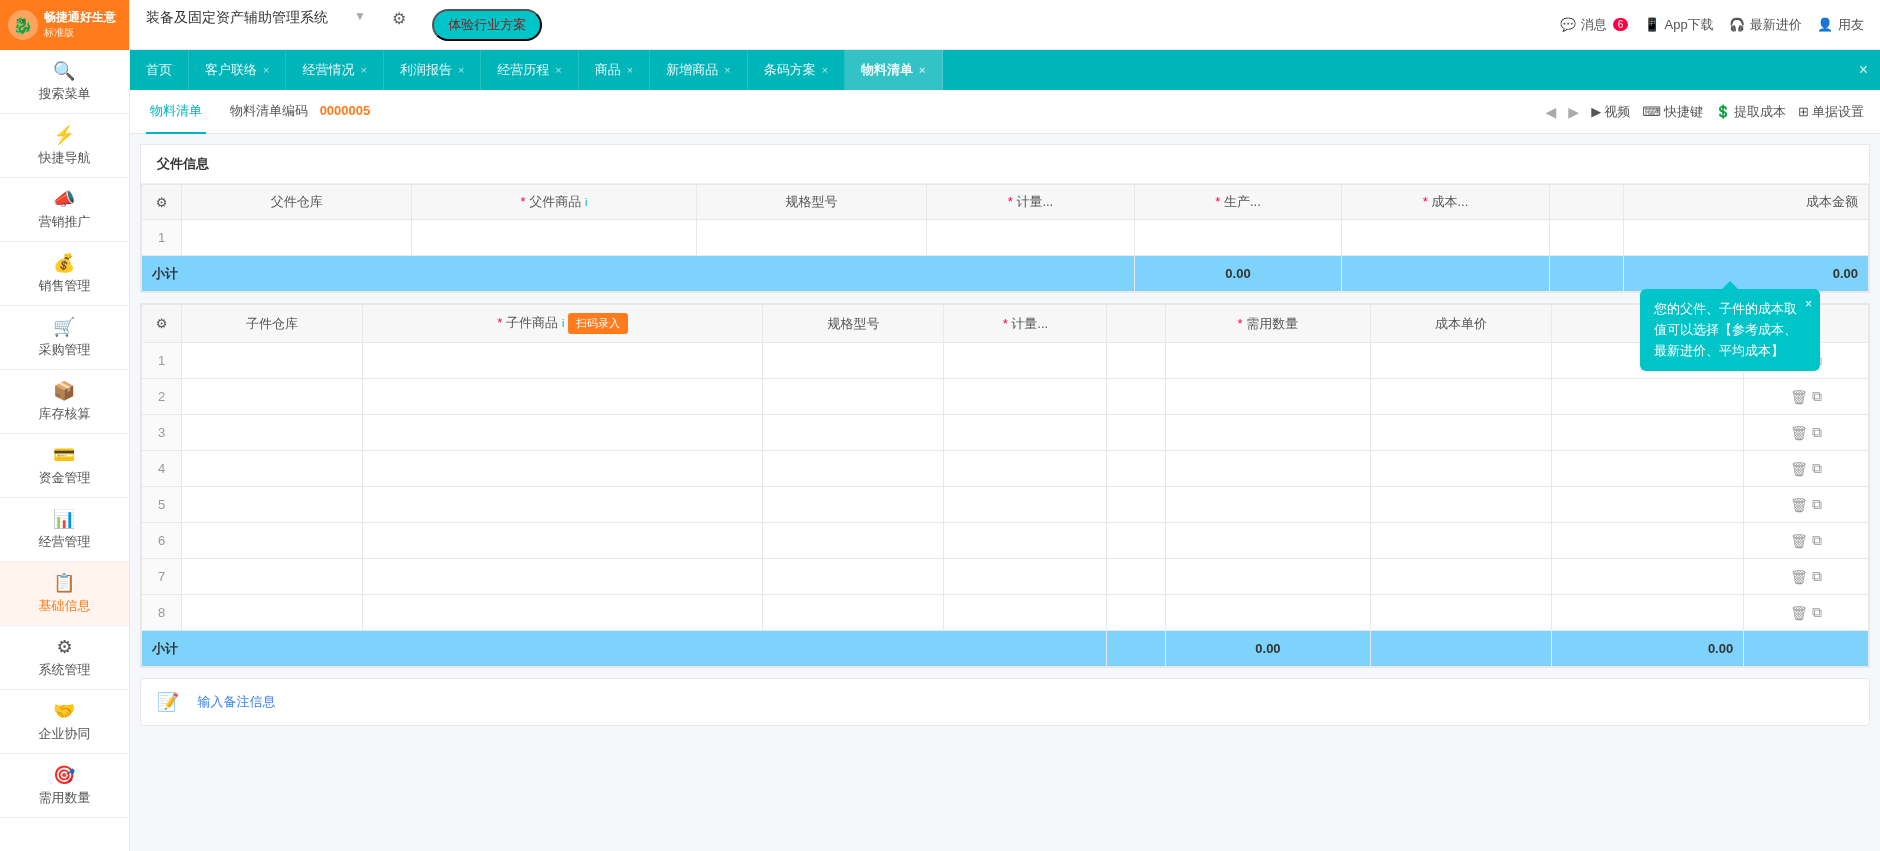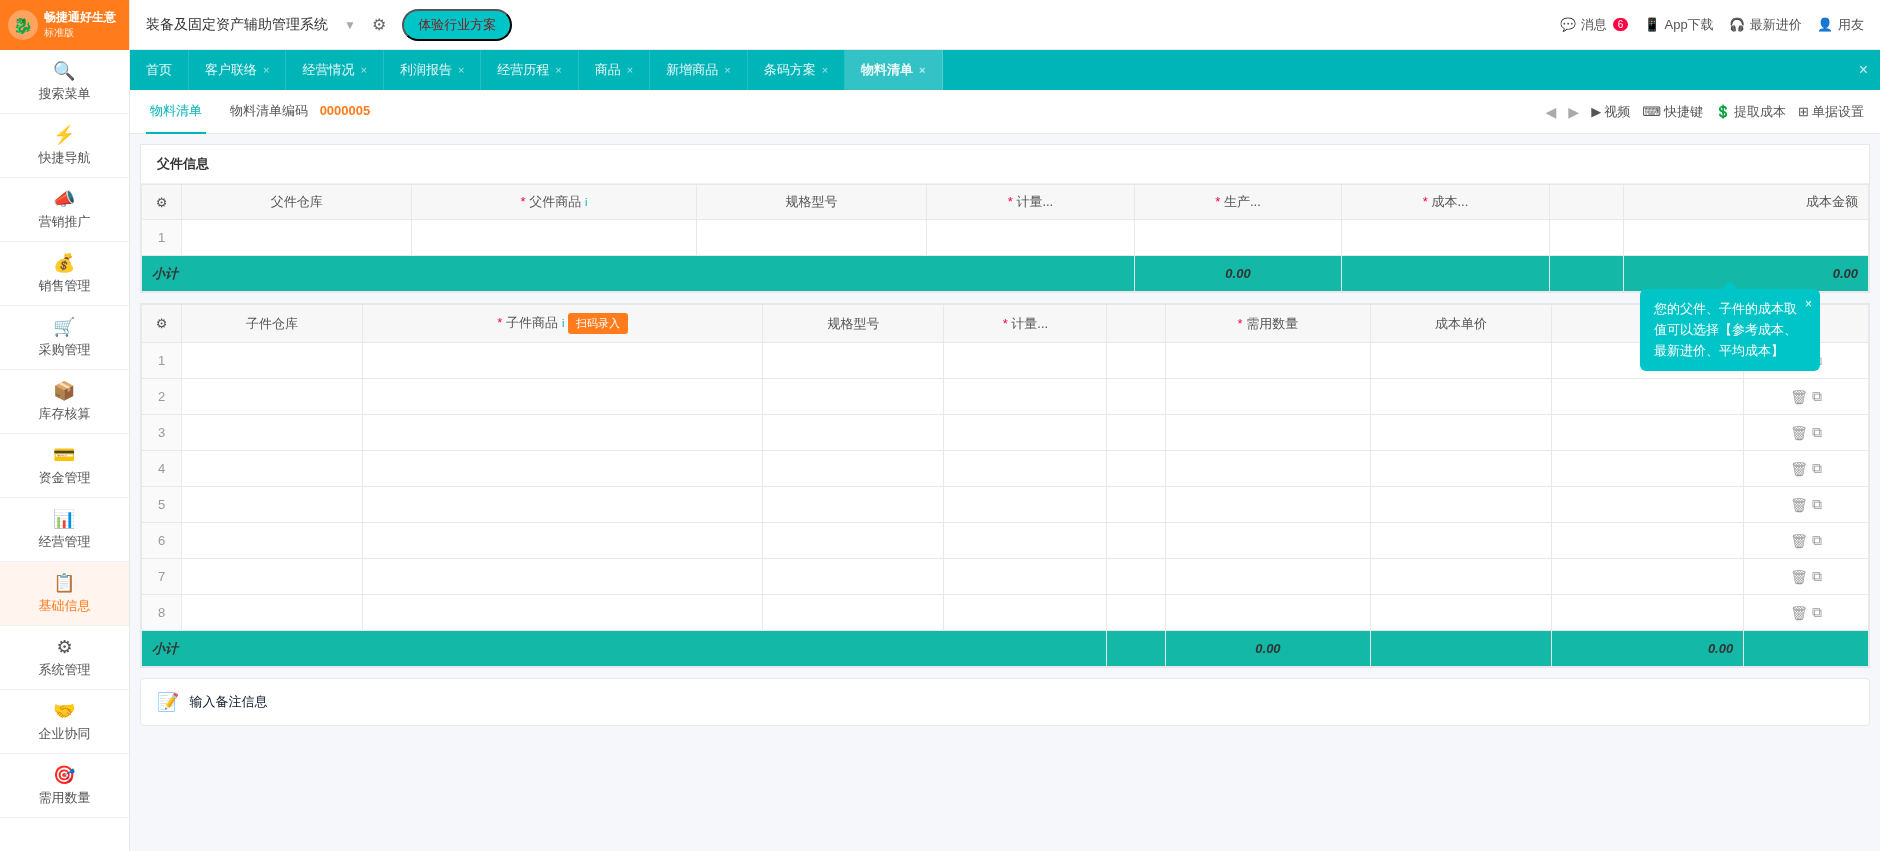--- a/index.html
+++ b/index.html
@@ -57,21 +57,21 @@
     
     .topbar {
       background: #fff;
       height: 50px;
       display: flex;
       align-items: center;
       justify-content: space-between;
       padding: 0 16px;
       border-bottom: 1px solid #e8e8e8;
     }
-    .topbar-left { display: flex; align-items: center; gap: 16px; }
+    .topbar-left { display: flex; gap: 26px; }
     .topbar-title { font-size: 14px; color: #333; }
     .topbar-arrow { color: #aaa; font-size: 12px; cursor: pointer; }
     .topbar-settings { color: #666; font-size: 16px; cursor: pointer; }
     .topbar-trial {
       background: #00c5c8;
       color: #7f1d1d;
       padding: 5px 14px;
       border-radius: 20px;
       font-size: 13px;
       cursor: pointer;
@@ -160,24 +160,23 @@
       color: #333;
     }
     .data-table .row-num {
       text-align: center;
       padding: 8px;
       color: #999;
       background: #fafafa;
       width: 40px;
     }
     .subtotal-row td {
-      background: #14b8a6;
+      background: #7dd3fc;
       padding: 8px 10px;
       font-weight: bold;
-      font-style: italic;
     }
     .required { color: #f04; }
 
     
     .tooltip-box {
       position: absolute;
       top: 145px;
       right: 60px;
       background: #00c5c8;
       color: #fff;
@@ -615,16 +614,16 @@
   <td style="text-align:right;padding-right:10px;font-weight:bold;">0.00</td>
   <td></td>
 </tr>
             </tbody>
         </table>
       </div>
     </div>
 
     <div class="bottom-note">
       <span class="note-icon">📝</span>
-      <span style="color:#0f172a;">输入备注信息</span>
+      <span style="color:#3b82f6;margin-left:8px;">输入备注信息</span>
     </div>
   </div>
 </div>
 
 </body></html>

